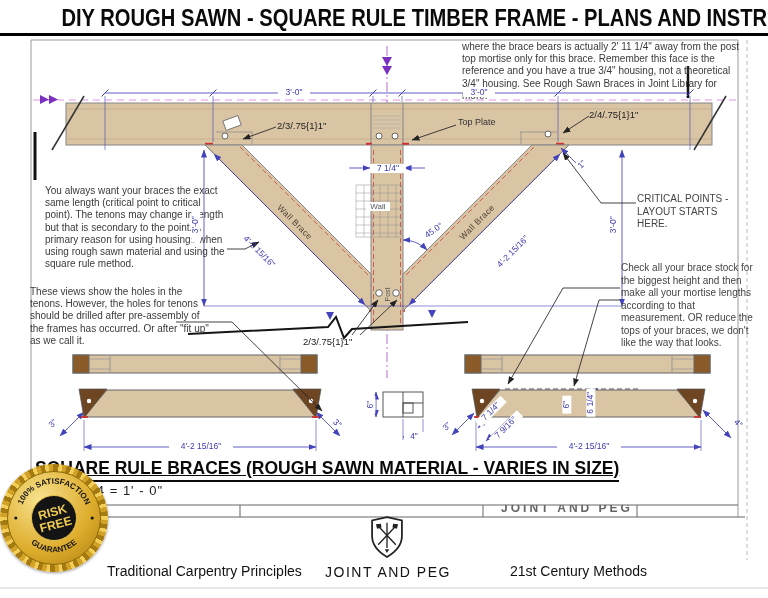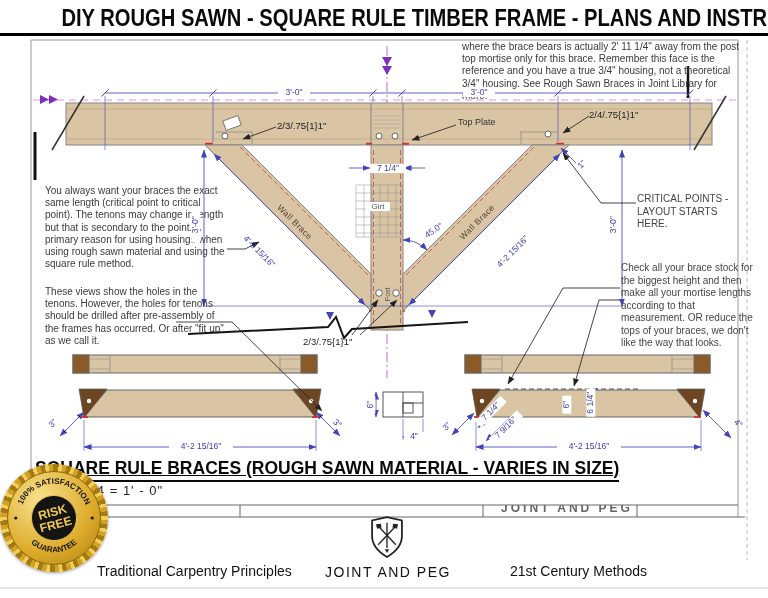--- a/index.html
+++ b/index.html
@@ -260,28 +260,28 @@
     <polyline points="620,288 563,288 508,384" marker-end="url(#aK)"></polyline>
     <polyline points="620,300 599,300 574,386" marker-end="url(#aK)"></polyline>
   </g>
 </svg>
 
 <div class="title">DIY ROUGH SAWN - SQUARE RULE TIMBER FRAME - PLANS AND INSTRUCTION</div>
 <div class="title-rule"></div>
 
 <div class="note" style="left:462px;top:41px;width:278px">where the brace bears is actually 2' 11 1/4" away from the post top mortise only for this brace. Remember this face is the reference and you have a true 3/4" housing, not a theoretical 3/4" housing.  See Rough Sawn Braces in Joint Library for more.</div>
 <div class="note" style="left:45px;top:185px;width:184px">You always want your braces the exact same length (critical point to critical point).  The tenons may change in length but that is secondary to the point.  A primary reason for using housings when using rough sawn material and using the square rule method.</div>
-<div class="note" style="left:45px;top:286px;width:184px">These views show the holes in the tenons.  However, the holes for tenons should be drilled after pre-assembly of the frames has occurred. Or after "fit up" as we call it.</div>
+<div class="note" style="left:30px;top:286px;width:184px">These views show the holes in the tenons.  However, the holes for tenons should be drilled after pre-assembly of the frames has occurred. Or after "fit up" as we call it.</div>
 <div class="note note-sm" style="left:637px;top:193px;width:112px">CRITICAL POINTS - LAYOUT STARTS HERE.</div>
 <div class="note note-sm" style="left:621px;top:262px;width:138px">Check all your brace stock for the biggest height and then make all your mortise lengths according to that measurement.  OR reduce the tops of your braces, we don't like the way that looks.</div>
 
 <div class="lab" style="left:458px;top:117px">Top Plate</div>
 <div class="lab r45" style="left:267px;top:217px;width:56px;text-align:center;font-size:8.5px;letter-spacing:.5px;color:#4a4033">Wall Brace</div>
 <div class="lab rn45" style="left:449px;top:217px;width:56px;text-align:center;font-size:8.5px;letter-spacing:.5px;color:#4a4033">Wall Brace</div>
-<div class="lab" style="left:366px;top:202px;width:24px;text-align:center;background:#fff;font-size:8px;color:#555">Girt</div>
+<div class="lab" style="left:366px;top:202px;width:24px;text-align:center;background:#fff;font-size:8px;color:#555">Wall</div>
 <div class="lab rn90" style="left:375px;top:291px;width:24px;text-align:center;font-size:7px;color:#555">Post</div>
 
 <div class="call" style="left:277px;top:120px">2/3/.75{1}1"</div>
 <div class="call" style="left:589px;top:109px">2/4/.75{1}1"</div>
 <div class="call" style="left:303px;top:336px">2/3/.75{1}1"</div>
 <div class="dim rn35 nobg" style="left:417px;top:226px;width:32px">45.0°</div>
 
 <div class="dim" style="left:278px;top:88px;width:30px">3'-0"</div>
 <div class="dim" style="left:463px;top:88px;width:30px">3'-0"</div>
 <div class="dim rn90" style="left:178px;top:220px;width:34px">3'-0"</div>
@@ -328,21 +328,21 @@
     <text font-family="Liberation Sans, sans-serif" font-size="8.2" font-weight="bold" fill="#151515">
       <textPath href="#arcB" startOffset="50%" text-anchor="middle">GUARANTEE</textPath>
     </text>
     <g transform="rotate(-15 48 48)" font-family="Liberation Sans, sans-serif" font-weight="bold" fill="#f0cb52" text-anchor="middle">
       <text x="48" y="46" font-size="12.5">RISK</text>
       <text x="48" y="59" font-size="12.5">FREE</text>
     </g>
   </svg>
 </div>
 
-<div class="foot" style="left:97px">Traditional Carpentry Principles</div>
+<div class="foot" style="left:107px">Traditional Carpentry Principles</div>
 <svg class="abs" width="36" height="42" viewBox="0 0 30 38" style="left:369px;top:516px">
   <path d="M15,1 L28.5,4 L28.5,18 Q28.5,29 15,37 Q1.5,29 1.5,18 L1.5,4 Z" fill="#fff" stroke="#222" stroke-width="1.6"></path>
   <g stroke="#222" stroke-width="1.2">
     <line x1="15" y1="6" x2="15" y2="29"></line>
     <line x1="7" y1="26" x2="23" y2="9"></line>
     <line x1="7" y1="9" x2="23" y2="26"></line>
     <path d="M20.5,7 L25,7.5 L24,11.5 L20,10.5 Z" fill="#222" stroke="none"></path>
     <path d="M9.5,7 L5,7.5 L6,11.5 L10,10.5 Z" fill="#222" stroke="none"></path>
     <path d="M13,30 L17,30 L15,33.5 Z" fill="#222" stroke="none"></path>
   </g>

